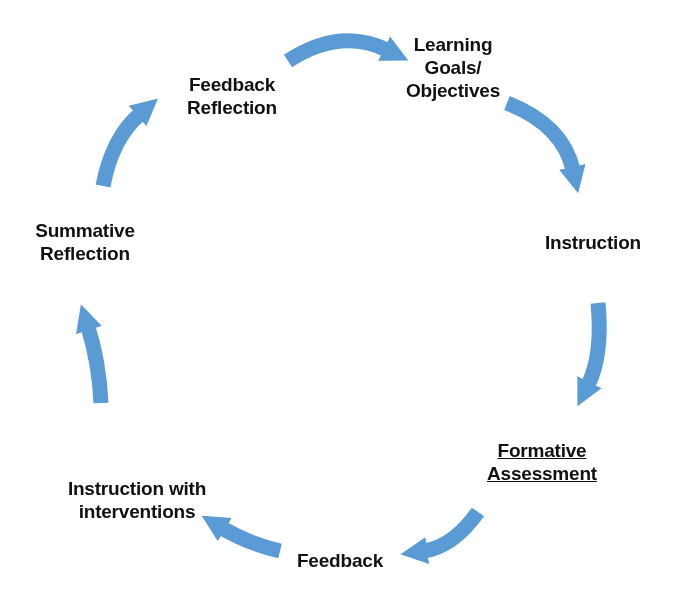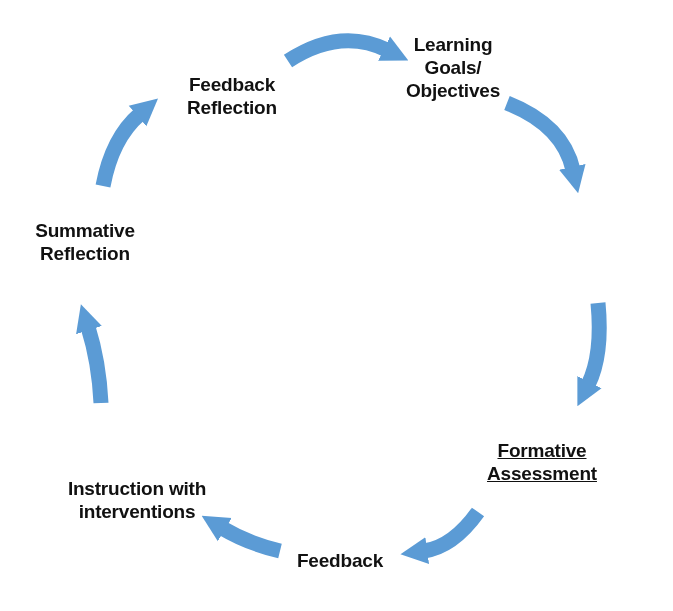--- a/index.html
+++ b/index.html
@@ -60,20 +60,21 @@
   </svg>
 
 
   <div class="node n-feedref">Feedback
 Reflection</div>
 
   <div class="node n-goals">Learning
 Goals/
 Objectives</div>
 
+  <div class="node n-instr">Instruction</div>
 
   <div class="node n-formative">Formative
 Assessment</div>
 
   <div class="node n-feedback">Feedback</div>
 
   <div class="node n-interv">Instruction with
 interventions</div>
 
   <div class="node n-summative">Summative

